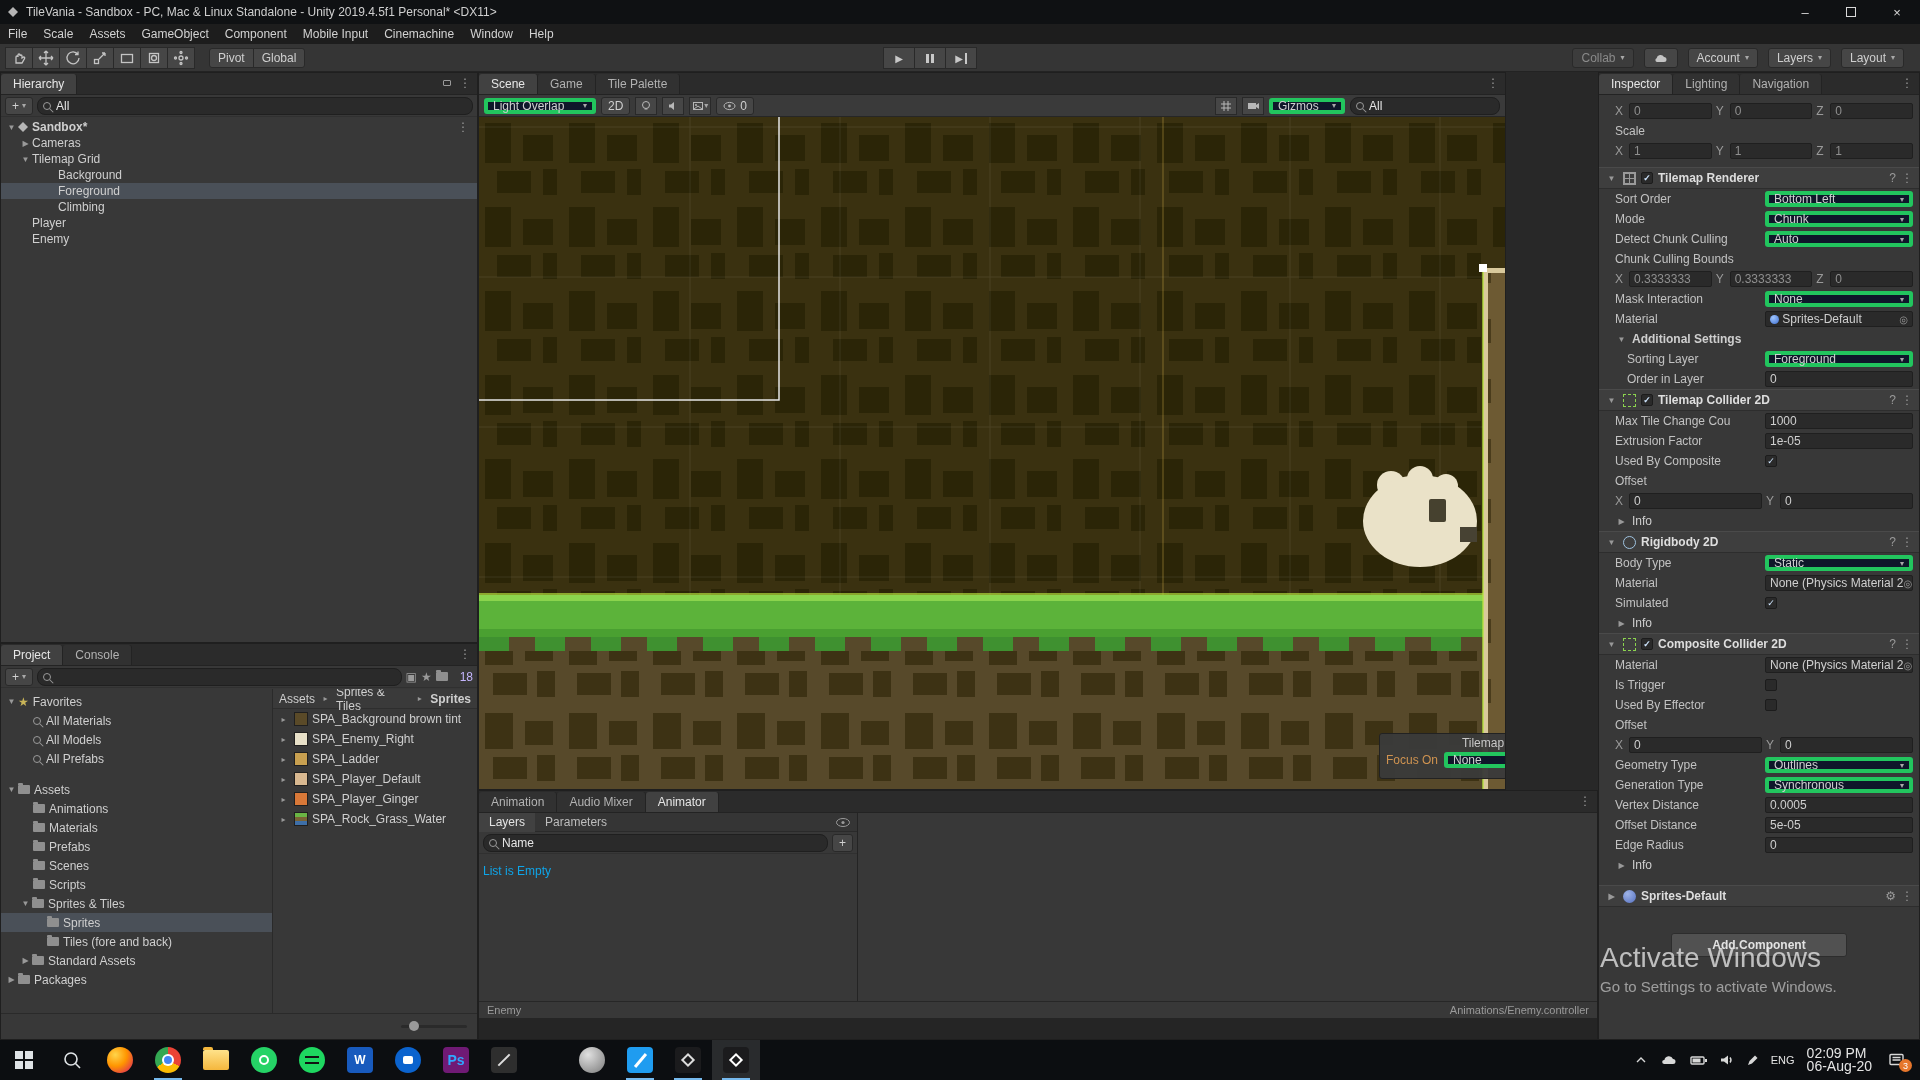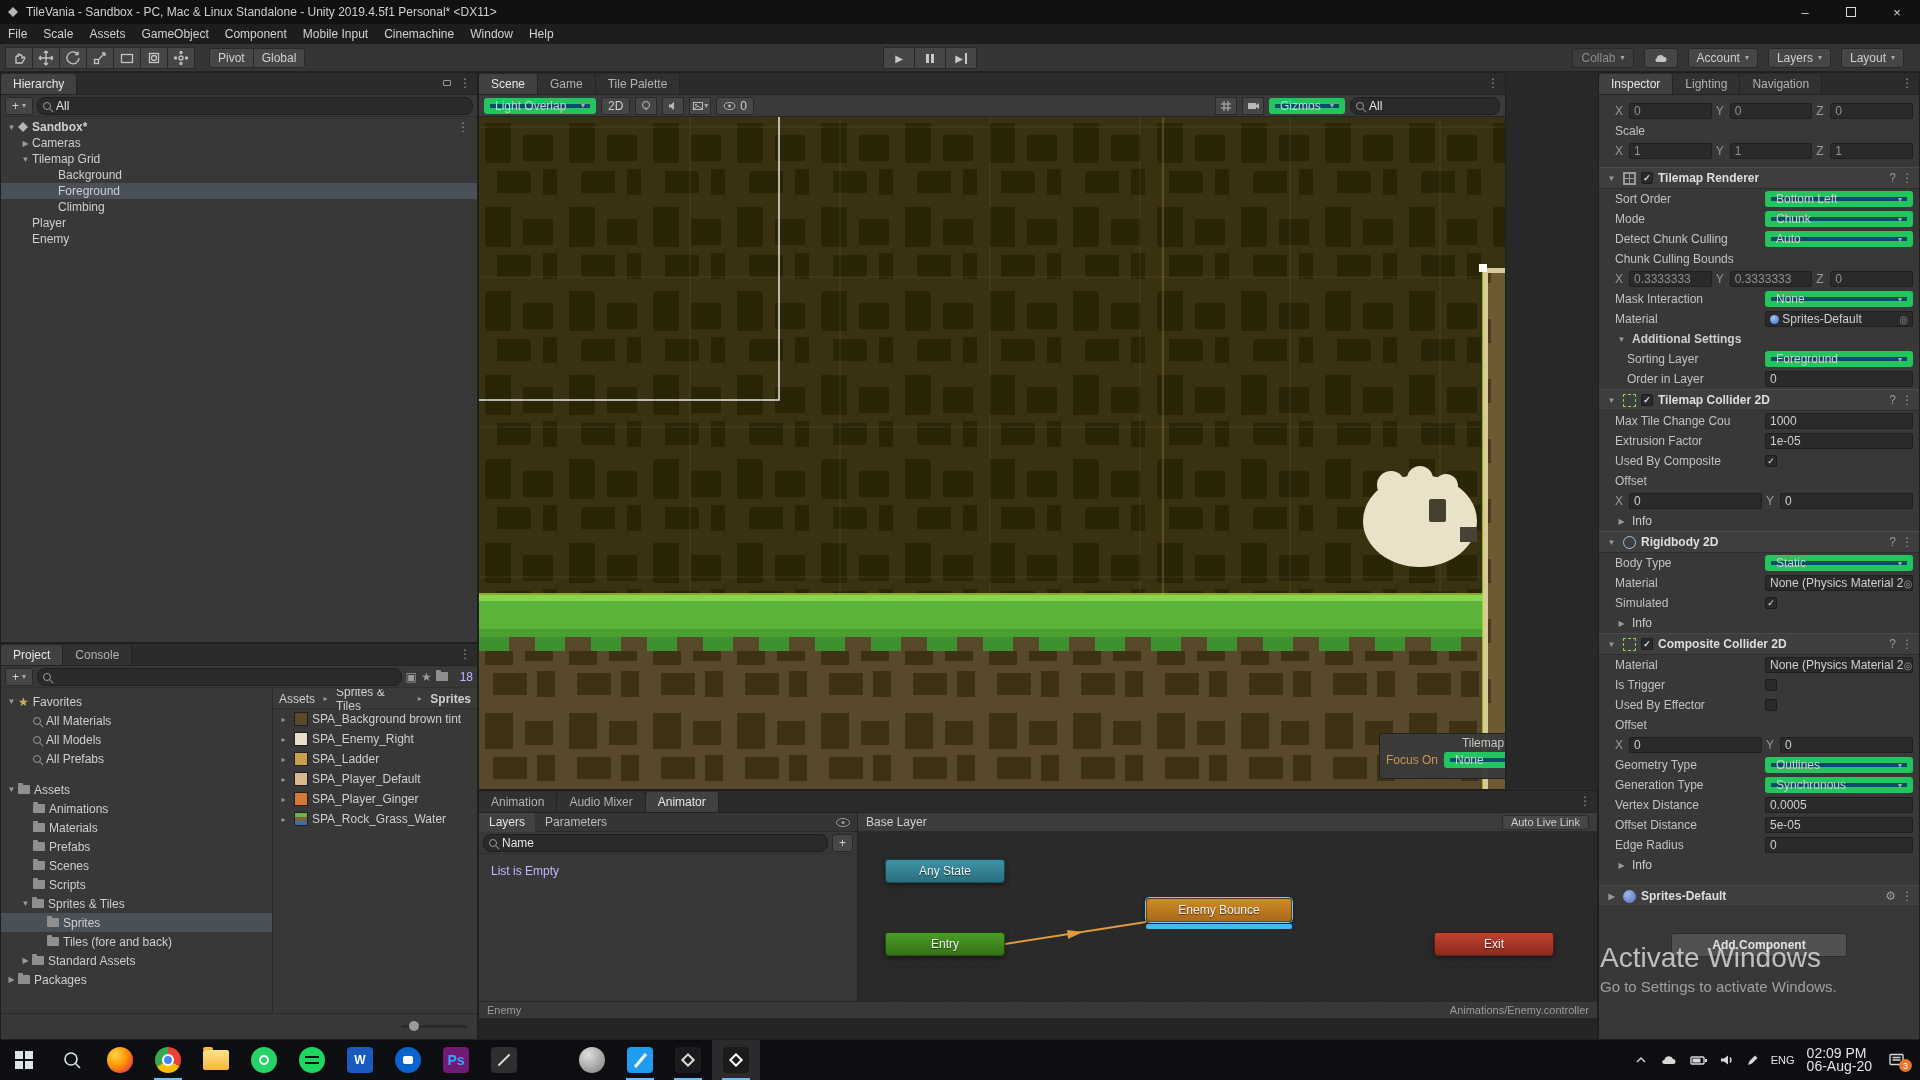--- a/index.html
+++ b/index.html
@@ -62,21 +62,21 @@
   
   #scene{left:478px;top:72px;width:1028px;height:718px;display:flex;flex-direction:column}
   .scene-toolbar{height:22px;background:#3a3a3a;border-bottom:1px solid #262626;display:flex;align-items:center;gap:5px;padding:0 5px}
   .sbtn{height:18px;background:#464646;border:1px solid #292929;border-radius:3px;display:flex;align-items:center;gap:4px;padding:0 6px;color:#cfcfcf}
   .iconbtn{width:22px;height:18px;background:#464646;border:1px solid #292929;display:flex;align-items:center;justify-content:center;color:#b8b8b8;font-size:10px}
   #viewport{position:relative;flex:1;overflow:hidden;background:#3a3110}
   .scene-overlay{position:absolute;left:900px;top:616px;width:208px;height:46px;background:rgba(58,58,58,.96);border:1px solid #222;border-radius:3px;padding:2px 6px}
   .scene-overlay .ot{text-align:center;color:#c8c8c8;height:16px}
   .scene-overlay .orow{display:flex;align-items:center;gap:6px}
   .scene-overlay .fl{color:#cf9350}
-  .dd{background:#0c4a6e;border:6px solid #22c55e;border-radius:3px;height:16px;display:flex;align-items:center;gap:4px;padding:0 5px;flex:1;min-width:0}
+  .dd{background:#0f172a;border:4px solid #22c55e;border-radius:3px;height:16px;display:flex;align-items:center;gap:4px;padding:0 5px;flex:1;min-width:0}
   .dd>span:first-child{flex:1;overflow:hidden;white-space:nowrap}
   
   #animator{left:478px;top:790px;width:1120px;height:250px;display:flex;flex-direction:column}
   .anim-mid{flex:1;display:flex;min-height:0}
   .anim-left{width:379px;border-right:1px solid #242424;display:flex;flex-direction:column}
   .subtabs{height:19px;display:flex;align-items:center;background:#353535;border-bottom:1px solid #2a2a2a}
   .subtab{padding:0 10px;height:19px;display:flex;align-items:center;color:#bdbdbd}
   .subtab.active{background:#414141;color:#e4e4e4}
   .anim-graph-col{flex:1;display:flex;flex-direction:column;min-width:0}
   .graph-crumb{height:19px;background:#3c3c3c;border-bottom:1px solid #2a2a2a;display:flex;align-items:center;padding:0 8px;gap:8px}
@@ -620,40 +620,21 @@
               <circle cx="8" cy="5.5" r="1.6" fill="#9a9a9a"></circle>
             </svg>
         </div>
         <div class="srow">
           <div class="search">
               <span class="mag"></span>
               <span>Name</span>
             </div>
           <div class="plusbtn">+</div>
         </div>
-        <div style="padding:10px 12px;color:#c4b5fd">List is Empty</div>
-      </div>
-      <div class="anim-graph-col">
-        <div class="graph-crumb">
-          <span>Base Layer</span>
-          <div class="albtn">
-              <span>Auto Live Link</span>
-            </div>
-        </div>
-        <div id="graph">
-          <svg width="741" height="171" style="position:absolute;left:0;top:0">
-            <line x1="147" y1="112" x2="288" y2="90" stroke="#dd9a3a" stroke-width="2"></line>
-            <polygon points="225,100 210,107 209,98" fill="#dd9a3a"></polygon>
-          </svg>
-          <div class="node" style="left:27px;top:27px;width:120px;background:linear-gradient(#3d93a5,#2b6f80)">Any State</div>
-          <div class="node" style="left:27px;top:100px;width:120px;background:linear-gradient(#4a9c26,#357218)">Entry</div>
-          <div class="node" style="left:288px;top:66px;width:146px;background:linear-gradient(#d08a28,#a96a18);box-shadow:0 0 0 1px #7fc9f2,0 2px 4px rgba(0,0,0,.45)">Enemy Bounce</div>
-          <div style="position:absolute;left:288px;top:92px;width:146px;height:5px;background:#49b8f2;border-radius:2px"></div>
-          <div class="node" style="left:576px;top:100px;width:120px;background:linear-gradient(#c04330,#8e2a1b)">Exit</div>
-        </div>
+        <div style="padding:10px 4px;color:#0ea5e9">List is Empty</div>
       </div>
     </div>
     <div class="anim-status">
       <span>Enemy</span>
       <span class="flex1"></span>
       <span>Animations/Enemy.controller</span>
     </div>
     <div class="anim-fill"></div>
   </div>
 

